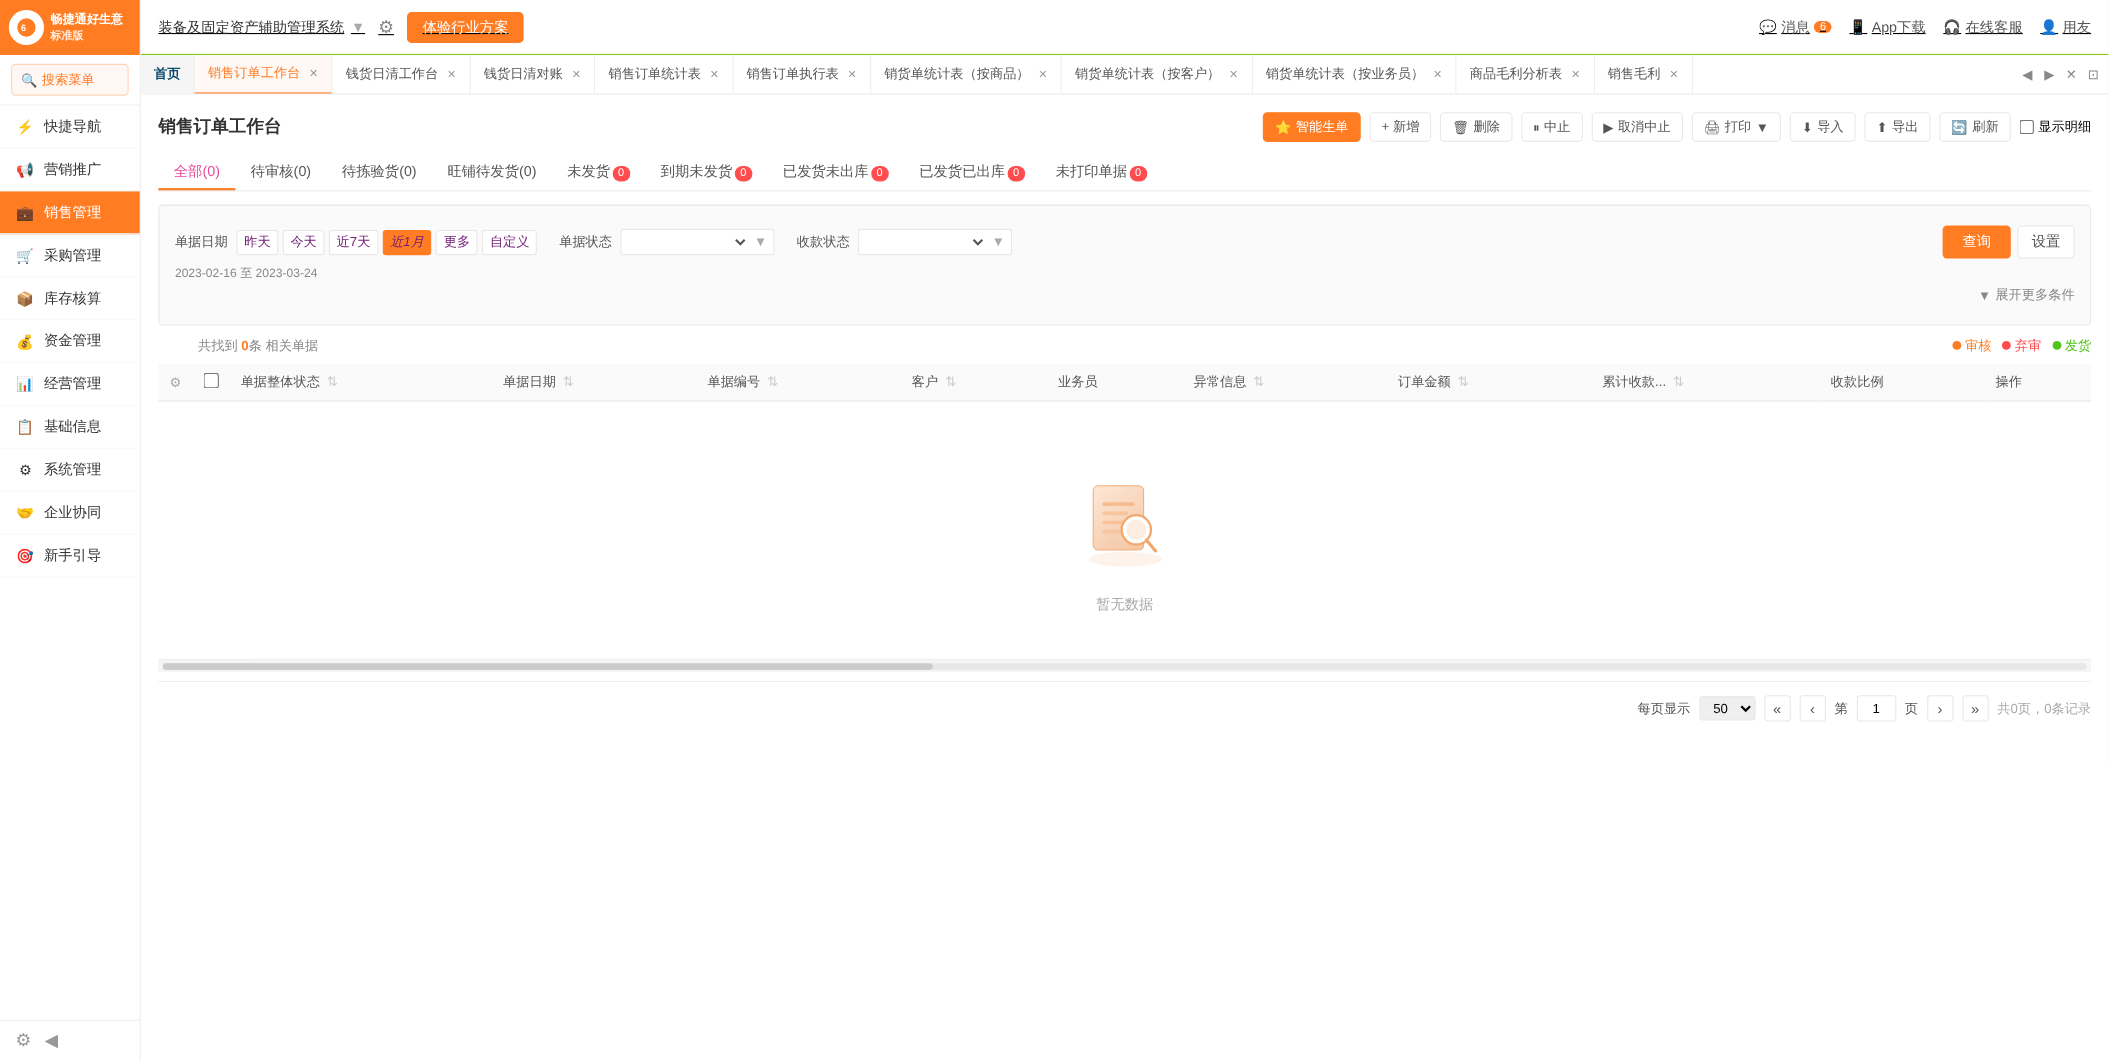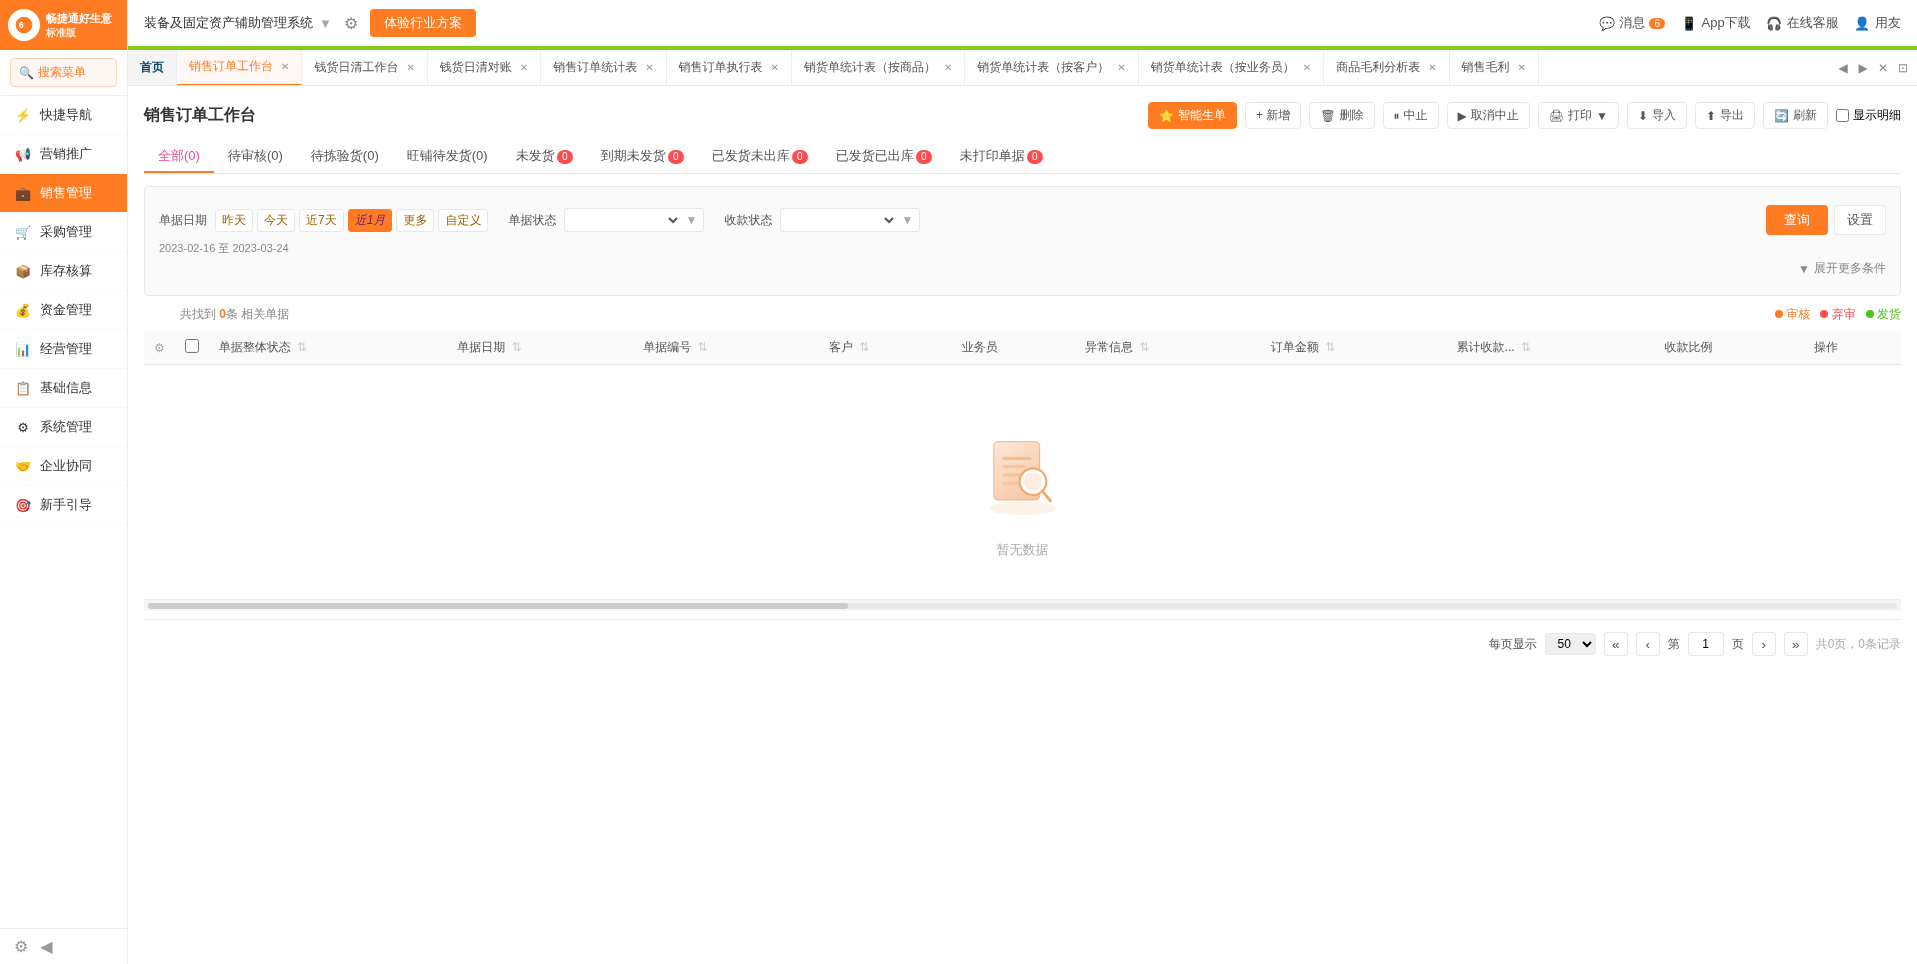--- a/index.html
+++ b/index.html
@@ -16,21 +16,21 @@
     .sidebar-nav-item { display: flex; align-items: center; gap: 8px; padding: 10px 14px; cursor: pointer; color: #333; font-size: 13px; border-bottom: 1px solid #f9f9f9; }
     .sidebar-nav-item.active { background: #ff7c23; color: #fff; }
     .sidebar-nav-item .nav-icon { width: 18px; height: 18px; display: flex; align-items: center; justify-content: center; flex-shrink: 0; }
     .sidebar-bottom { margin-top: auto; padding: 8px 14px; display: flex; gap: 12px; border-top: 1px solid #eee; }
     .sidebar-bottom-btn { color: #999; cursor: pointer; font-size: 16px; }
 
     
     .main { flex: 1; display: flex; flex-direction: column; overflow: hidden; }
 
     
-    .topbar { background: #fff; border-bottom: 4px solid #84cc16; padding: 0 16px; height: 50px; display: flex; align-items: center; gap: 12px; flex-shrink: 0; }
+    .topbar { background: #fff; border-bottom: 1px solid #84cc16; padding: 0 16px; height: 50px; display: flex; align-items: center; gap: 12px; flex-shrink: 0; text-decoration: underline; }
     .topbar-title { font-size: 13px; color: #333; display: flex; align-items: center; gap: 6px; }
     .topbar-settings { color: #888; cursor: pointer; font-size: 16px; }
     .topbar-btn { background: #ff7c23; color: #fff; border: none; border-radius: 4px; padding: 5px 14px; cursor: pointer; font-size: 13px; }
     .topbar-right { margin-left: auto; display: flex; align-items: center; gap: 16px; color: #555; font-size: 13px; }
     .topbar-right-item { display: flex; align-items: center; gap: 4px; cursor: pointer; }
     .topbar-badge { background: #ff7c23; color: #fff; border-radius: 10px; font-size: 10px; padding: 0 4px; min-width: 16px; text-align: center; }
 
     
     .tabbar { background: #fff; border-bottom: 1px solid #e8e8e8; display: flex; align-items: center; height: 36px; overflow: hidden; flex-shrink: 0; }
     .tab { display: flex; align-items: center; gap: 4px; padding: 0 12px; height: 36px; cursor: pointer; font-size: 12px; color: #555; border-right: 1px solid #eee; white-space: nowrap; flex-shrink: 0; }
@@ -54,21 +54,21 @@
     .action-btn.smart { background: #ff7c23; color: #fff; border-color: #ff7c23; }
 
     
     .filter-tabs { display: flex; gap: 0; border-bottom: 1px solid #e8e8e8; margin-bottom: 12px; }
     .filter-tab { padding: 6px 14px; cursor: pointer; font-size: 13px; color: #555; border-bottom: 2px solid transparent; }
     .filter-tab.active { color: #ec4899; border-bottom-color: #ff7c23; }
     .filter-tab-badge { display: inline-flex; align-items: center; justify-content: center; background: #ff4d4f; color: #fff; border-radius: 8px; font-size: 10px; padding: 0 4px; min-width: 16px; height: 14px; margin-left: 2px; }
     .search-field { display: flex; align-items: center; gap: 8px; }
     .search-label { color: #555; font-size: 12px; white-space: nowrap; }
     .search-date-btns { display: flex; gap: 4px; align-items: center; }
-    .date-btn { padding: 2px 6px; border: 1px solid #e8e8e8; border-radius: 3px; cursor: pointer; font-size: 12px; color: #a16207; background: #fff; }
+    .date-btn { padding: 2px 6px; border: 1px solid #e8e8e8; border-radius: 3px; cursor: pointer; font-size: 12px; color: #701a75; background: #fff; }
     .date-btn.active { background: #ff7c23; color: #701a75; border-color: #ff7c23; font-style: italic; }
     .date-range { color: #888; font-size: 11px; margin-top: 2px; }
     .search-select { border: 1px solid #e8e8e8; border-radius: 3px; padding: 3px 6px; font-size: 12px; color: #555; background: #fff; min-width: 120px; cursor: pointer; display: flex; align-items: center; gap: 4px; }
     .search-select select { border: none; outline: none; background: transparent; font-size: 12px; color: #555; width: 100%; cursor: pointer; }
     .expand-more { display: flex; align-items: center; gap: 4px; color: #888; cursor: pointer; font-size: 12px; margin-left: auto; }
     .query-btn { background: #ff7c23; color: #fff; border: none; border-radius: 4px; padding: 5px 18px; cursor: pointer; font-size: 13px; }
     .setting-btn { background: #fff; color: #555; border: 1px solid #e8e8e8; border-radius: 4px; padding: 5px 12px; cursor: pointer; font-size: 13px; }
 
     
     .table-summary { display: flex; align-items: center; justify-content: space-between; margin-bottom: 8px; color: #888; font-size: 12px; margin-left: 36px; }

